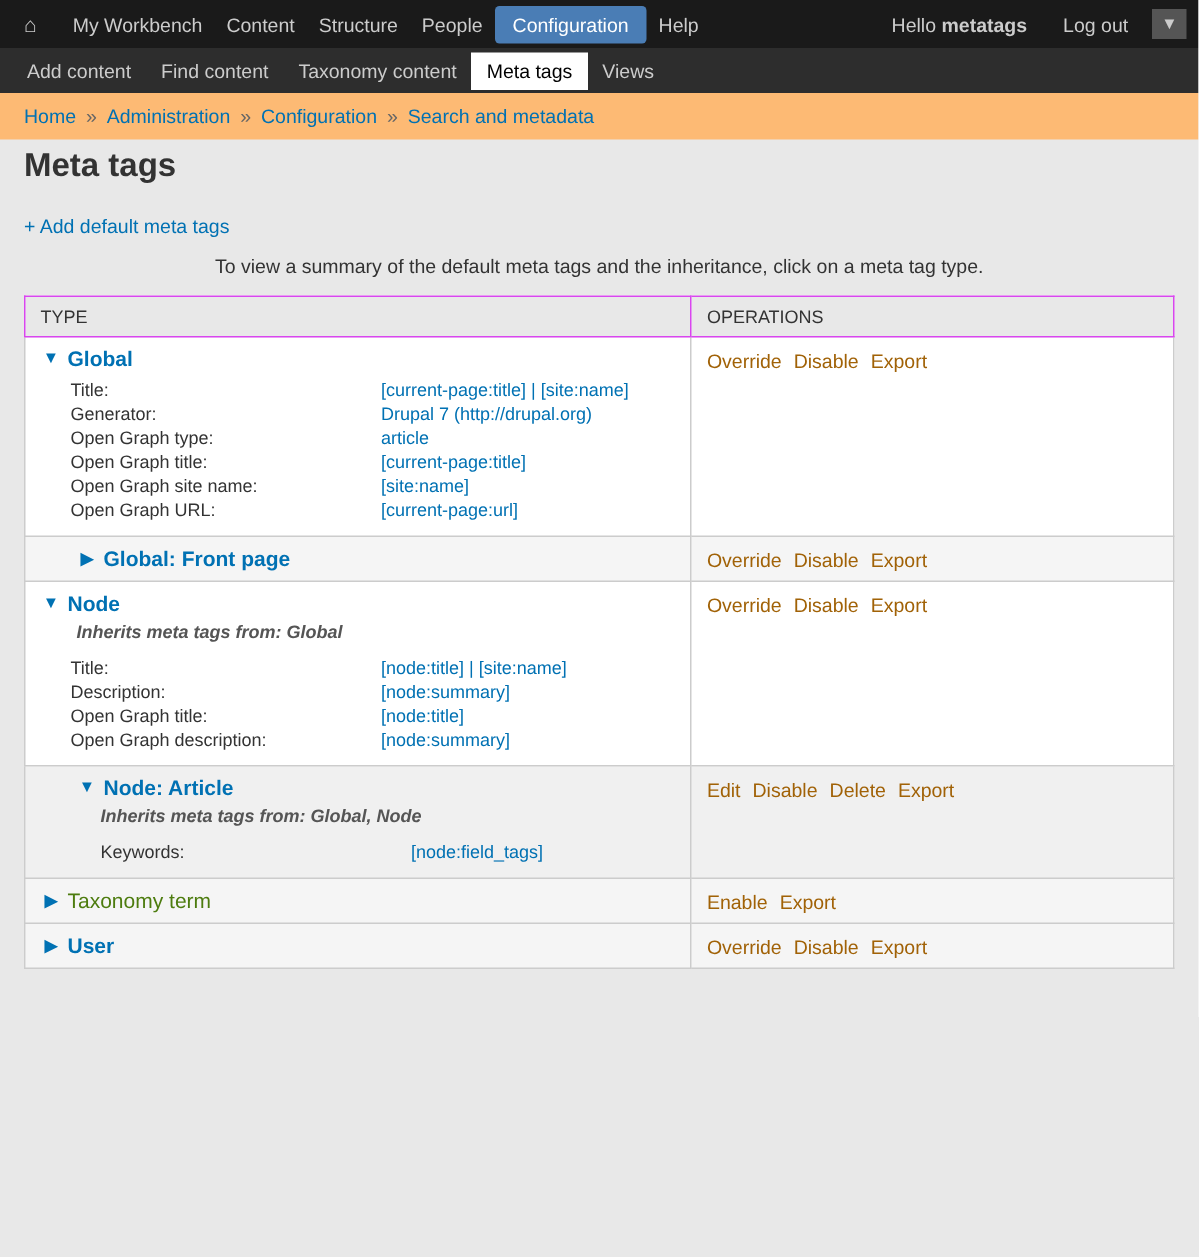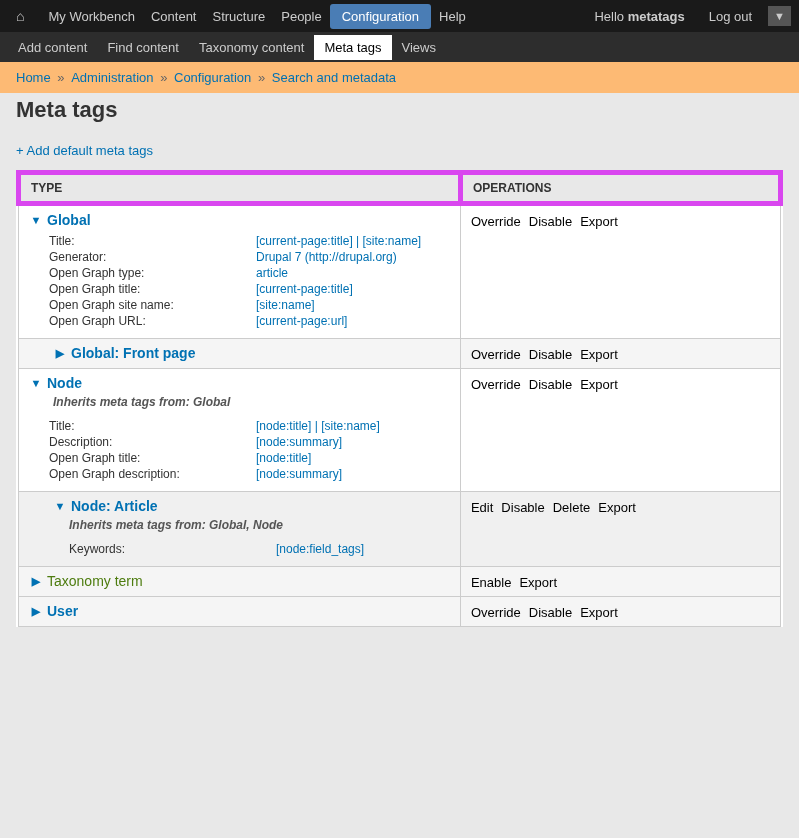--- a/index.html
+++ b/index.html
@@ -109,25 +109,25 @@
 
     
     .meta-table {
       width: 100%;
       border-collapse: collapse;
       background: #fff;
       border: 1px solid #ccc;
     }
     .meta-table th {
       background: #e8e8e8;
-      border: 5px solid #d946ef;
+      border: 1px solid #d946ef;
       padding: 6px 10px;
       text-align: left;
       font-size: 12px;
-      font-weight: bold;
+      font-weight: normal;
       color: #333;
     }
     .meta-table td {
       border: 1px solid #ccc;
       padding: 6px 10px;
       vertical-align: top;
     }
     .meta-table .type-col { width: 58%; }
     .meta-table .ops-col { width: 42%; }
 
@@ -175,21 +175,21 @@
     }
 
     
     .ops-cell {
       display: flex;
       align-items: flex-start;
       gap: 8px;
       padding-top: 2px;
     }
     .ops-cell a {
-      color: #000000;
+      color: #a16207;
       text-decoration: none;
       font-size: 13px;
     }
 
     
     .inherits-text {
       font-style: italic;
       color: #555;
       font-size: 12px;
       padding: 4px 0 4px 24px;
@@ -244,20 +244,21 @@
   <span class="sep"> » </span>
   <a>Search and metadata</a>
 </div>
 
 <div class="page-title">Meta tags</div>
 
 <div class="content-area">
 
   <a class="add-link">+ Add default meta tags</a>
 
+  <p class="desc-text">To view a summary of the default meta tags and the inheritance, click on a meta tag type.</p>
 
   <table class="meta-table">
     <thead>
       <tr>
         <th class="type-col">TYPE</th>
         <th class="ops-col">OPERATIONS</th>
       </tr>
     </thead>
     <tbody>
 

